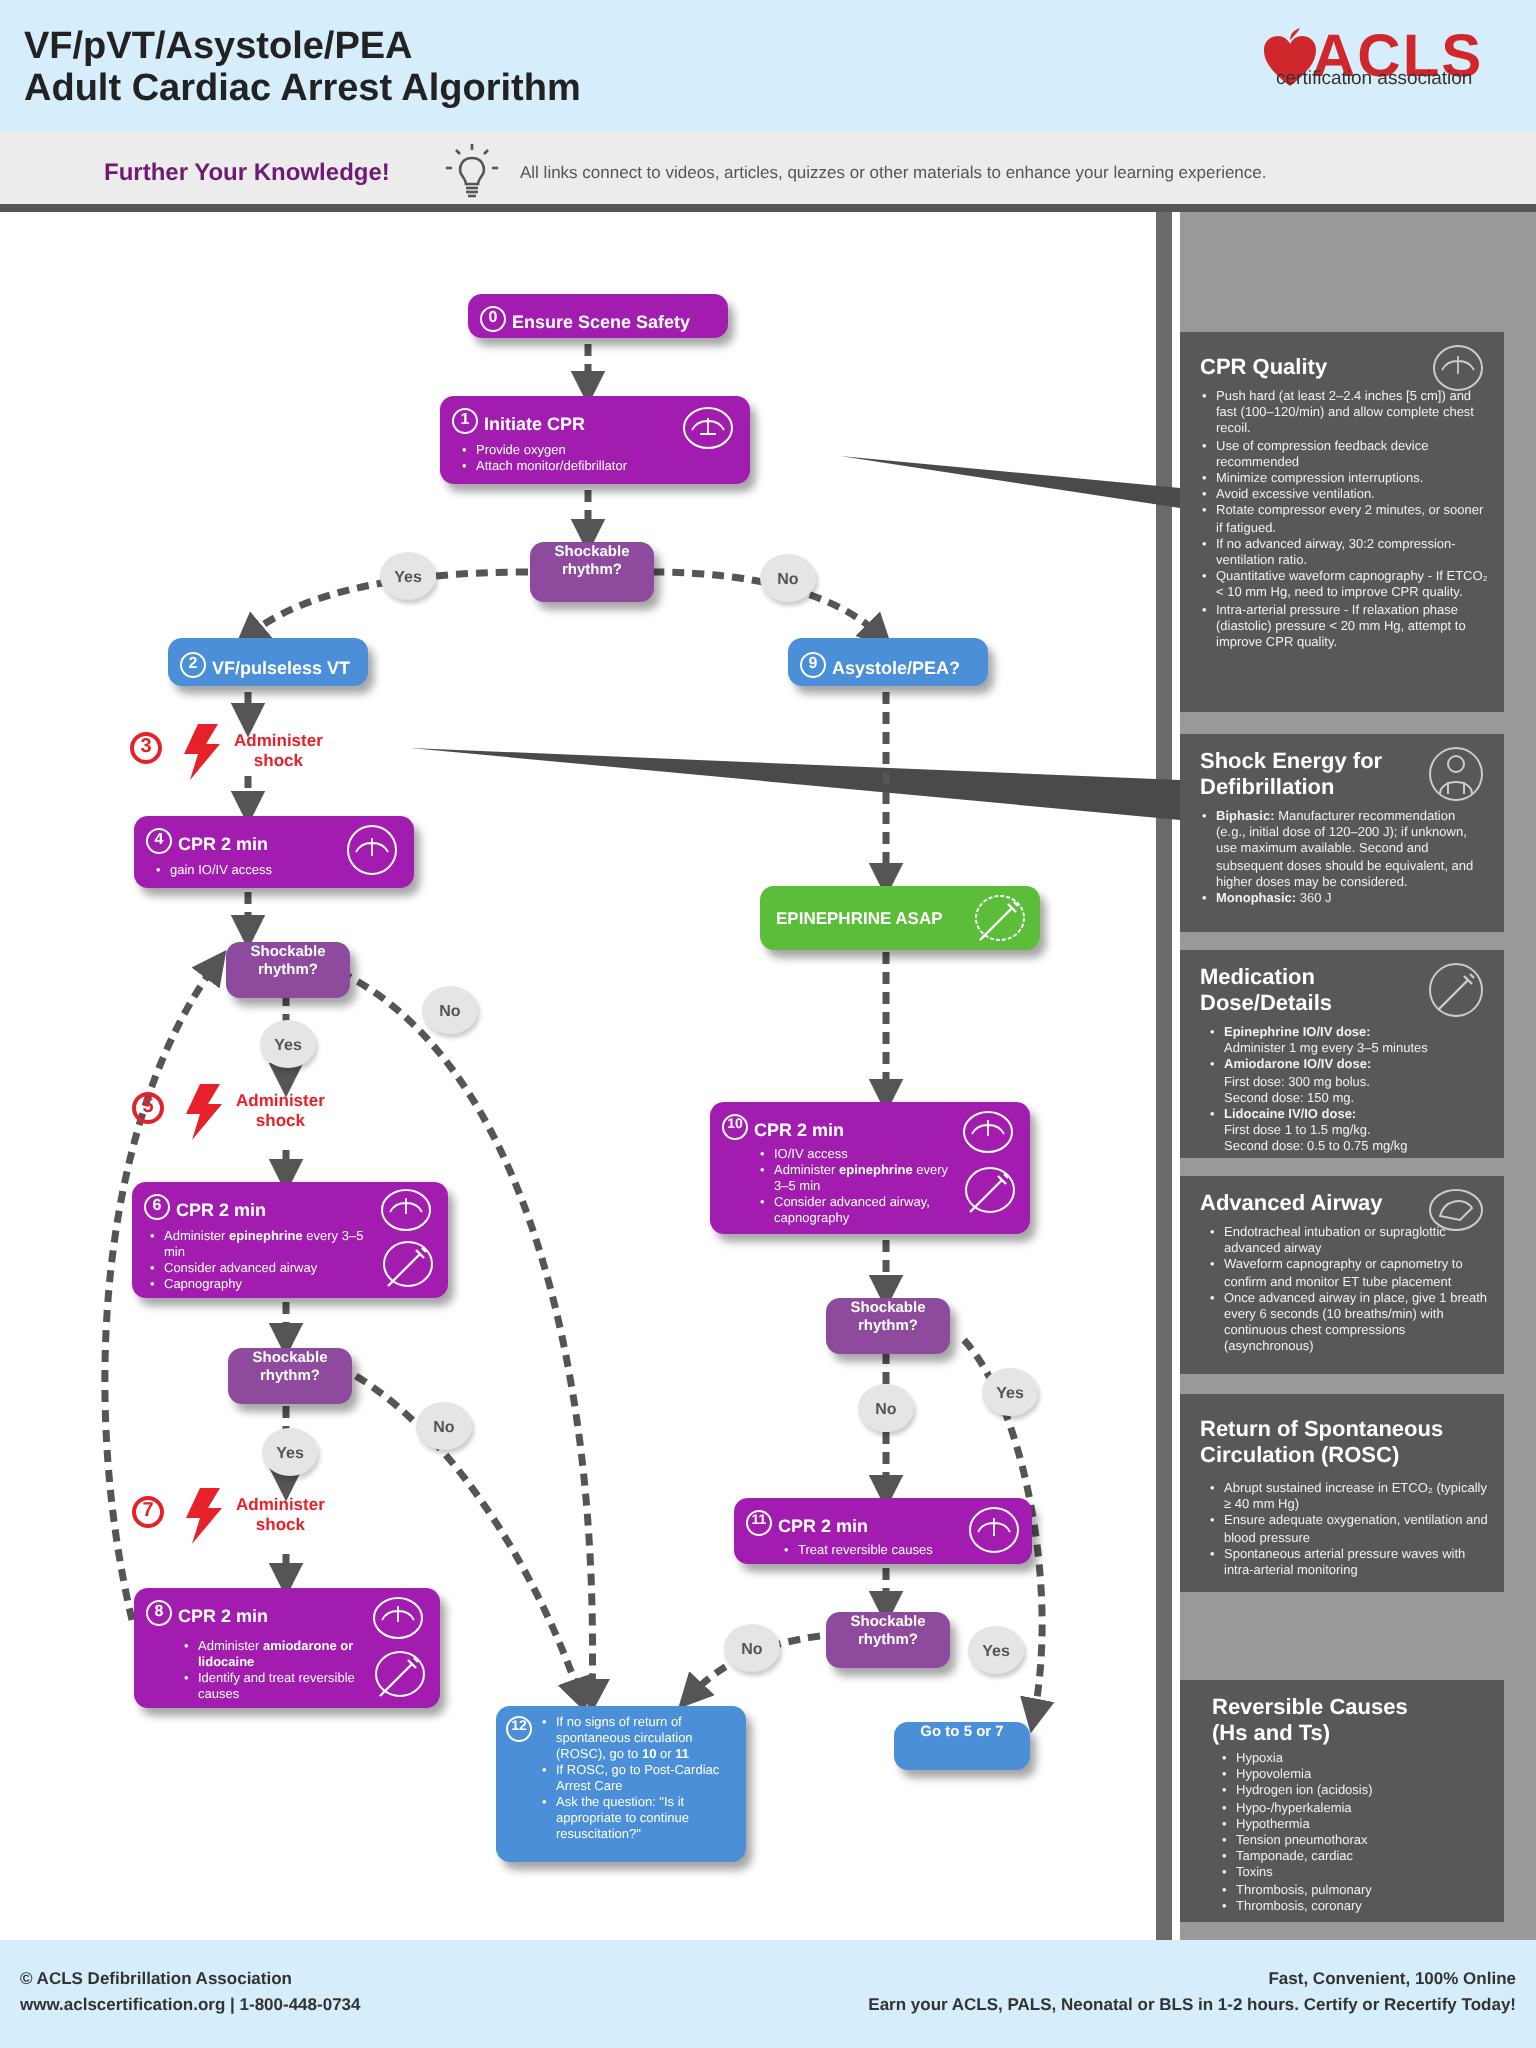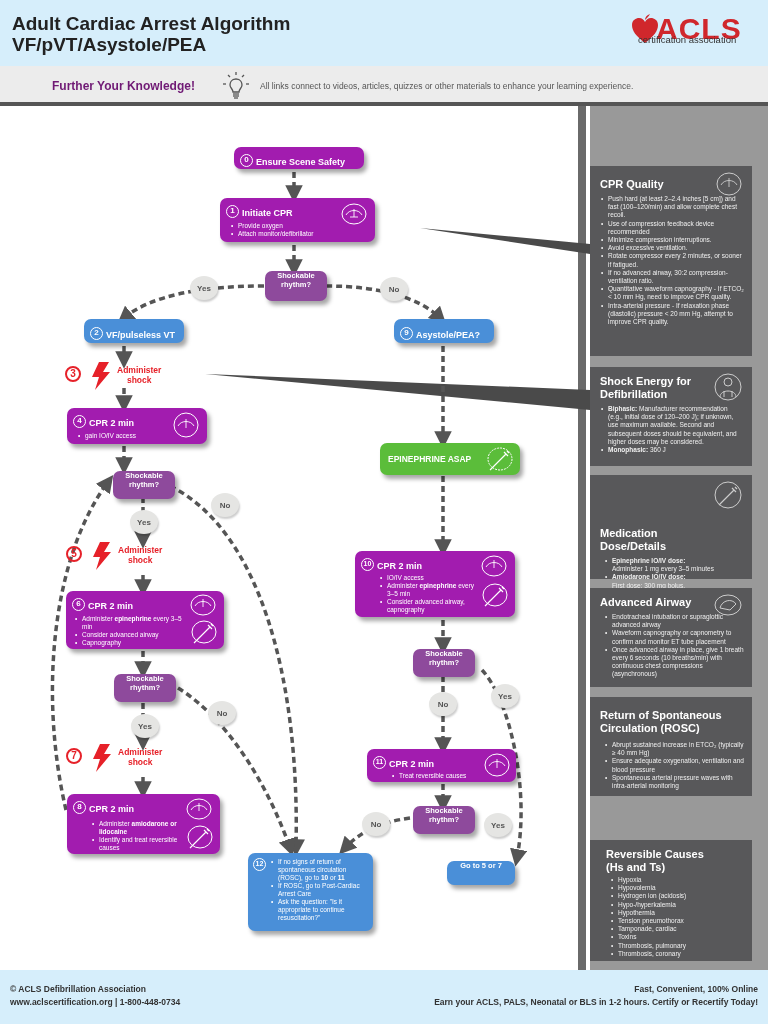--- a/index.html
+++ b/index.html
@@ -59,22 +59,22 @@
   .foot-left { position: absolute; left: 10px; top: 13px; font-size: 8.5px; font-weight: bold; color: #333; line-height: 13px; }
   .foot-right { position: absolute; right: 10px; top: 13px; font-size: 8.5px; font-weight: bold; color: #333; line-height: 13px; text-align: right; }
 
   svg.arrows { position: absolute; left: 0; top: 0; }
 </style>
 </head>
 <body>
 
 <div class="header">
   <div class="title">
+    <div>VF/pVT/Asystole/PEA</div>
     <div>Adult Cardiac Arrest Algorithm</div>
-    <div>VF/pVT/Asystole/PEA</div>
   </div>
   <div class="logo">
     <svg class="logo-heart" width="26" height="30" viewBox="0 0 26 30">
       <path d="M13 29 C4 22 0 17 0 11 C0 6 4 4 7 4 C10 4 12 6 13 8 C14 6 16 4 19 4 C22 4 26 6 26 11 C26 17 22 22 13 29 Z" fill="#d0272c"></path>
       <path d="M13 6 C13 3 15 1 18 0 C17 2 15 4 13 6 Z" fill="#d0272c"></path>
     </svg>
     <span class="logo-text">ACLS</span>
     <span class="logo-sub">certification association</span>
   </div>
 </div>
@@ -374,21 +374,21 @@
       <circle cx="14" cy="9" r="4" fill="none" stroke="#ccc"></circle>
       <path d="M6 24 C6 16 22 16 22 24 M10 18 L10 24 M18 18 L18 24" stroke="#ccc" fill="none"></path>
     </svg>
   <ul>
     <li><b>Biphasic:</b><span> Manufacturer recommendation (e.g., initial dose of 120–200 J); if unknown, use maximum available. Second and subsequent doses should be equivalent, and higher doses may be considered.</span></li>
     <li><b>Monophasic:</b><span> 360 J</span></li>
   </ul>
 </div>
 
 <div class="panel" style="top:475px; height:104px;">
-  <div class="panel-title" style="width:90px;margin-top:44px;">Medication Dose/Details</div>
+  <div class="panel-title" style="width:90px;">Medication Dose/Details</div>
   <svg class="panel-icon" width="28" height="28" viewBox="0 0 28 28">
       <circle cx="14" cy="14" r="13" fill="none" stroke="#ccc" stroke-width="1"></circle>
       <path d="M5 24 L11 18 M11 18 L20 9 M18 7 L22 11 M21 6 L23 8" stroke="#ccc" stroke-width="1.2" fill="none"></path>
     </svg>
   <ul style="margin-left:4px;">
     <li><b>Epinephrine IO/IV dose:</b><span class="sub">Administer 1 mg every 3–5 minutes</span></li>
     <li><b>Amiodarone IO/IV dose:</b><span class="sub">First dose: 300 mg bolus.</span><span class="sub">Second dose: 150 mg.</span></li>
     <li><b>Lidocaine IV/IO dose:</b><span class="sub">First dose 1 to 1.5 mg/kg.</span><span class="sub">Second dose: 0.5 to 0.75 mg/kg</span></li>
   </ul>
 </div>

